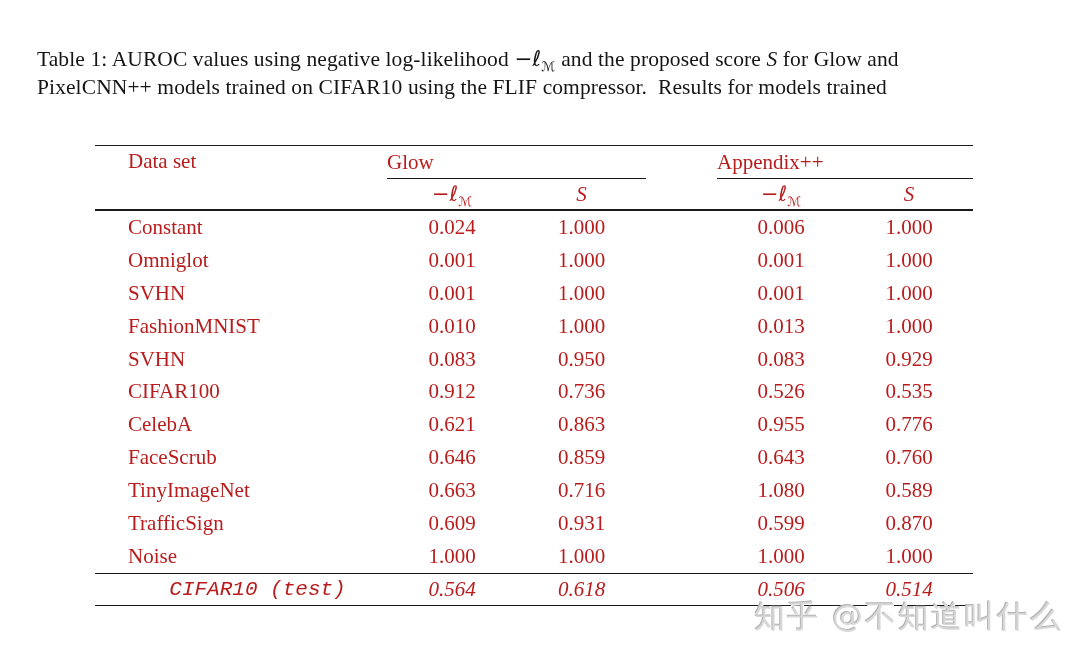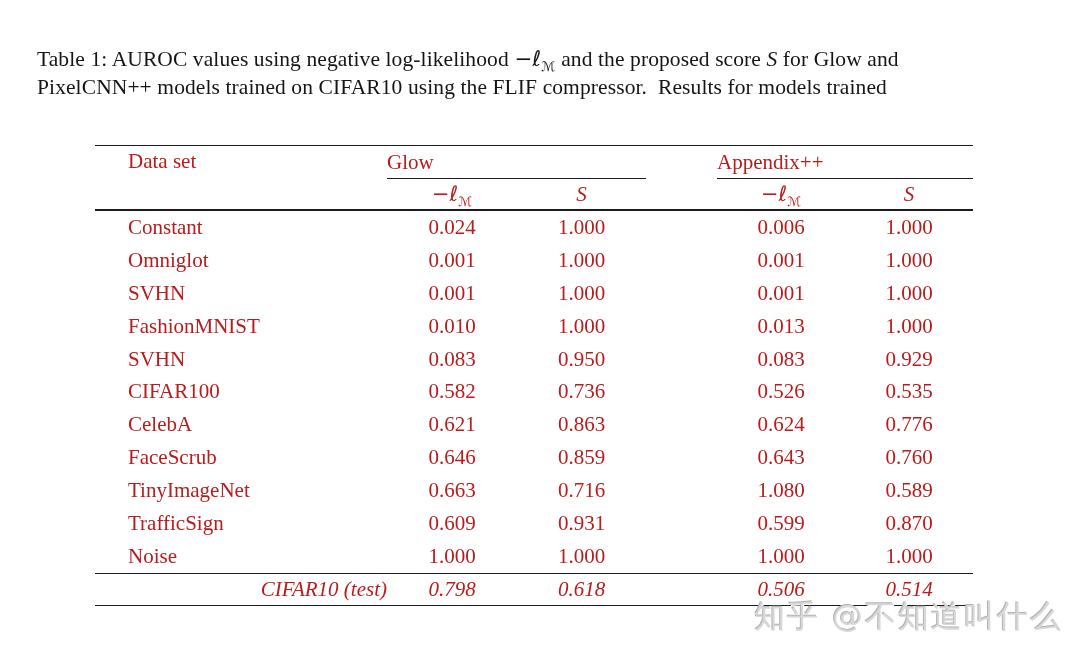--- a/index.html
+++ b/index.html
@@ -72,21 +72,21 @@
   .paper-table .sub { text-align: center; }
   .body-row td { height: 32.9px; }
   .body-row .name { text-align: left; padding-left: 33px; }
   .body-row .num { text-align: center; }
   .rule-above td { border-top: 1.6px solid #1c1c1c; }
   .footer-row td {
     height: 31px;
     font-style: italic;
     border-bottom: 1.6px solid #1c1c1c;
   }
-  .footer-row .name { text-align: right; padding-left: 33px; }
+  .footer-row .name { text-align: center; padding-left: 33px; font-family: Liberation Mono, monospace; }
   .footer-row .num { text-align: center; }
 
   
   .watermark {
     position: absolute;
     right: 20px;
     top: 596px;
     font-size: 31px;
     font-family: "DejaVu Sans", "Liberation Sans", sans-serif;
     color: #d8d8d8;
@@ -165,32 +165,32 @@
     <tr class="body-row">
       <td class="name">SVHN</td>
       <td class="num">0.083</td>
       <td class="num">0.950</td>
       <td></td>
       <td class="num">0.083</td>
       <td class="num">0.929</td>
     </tr>
     <tr class="body-row">
       <td class="name">CIFAR100</td>
-      <td class="num">0.582</td>
+      <td class="num">0.912</td>
       <td class="num">0.736</td>
       <td></td>
       <td class="num">0.526</td>
       <td class="num">0.535</td>
     </tr>
     <tr class="body-row">
       <td class="name">CelebA</td>
       <td class="num">0.621</td>
       <td class="num">0.863</td>
       <td></td>
-      <td class="num">0.624</td>
+      <td class="num">0.955</td>
       <td class="num">0.776</td>
     </tr>
     <tr class="body-row">
       <td class="name">FaceScrub</td>
       <td class="num">0.646</td>
       <td class="num">0.859</td>
       <td></td>
       <td class="num">0.643</td>
       <td class="num">0.760</td>
     </tr>
@@ -214,21 +214,21 @@
       <td class="name">Noise</td>
       <td class="num">1.000</td>
       <td class="num">1.000</td>
       <td></td>
       <td class="num">1.000</td>
       <td class="num">1.000</td>
     </tr>
 
     <tr class="footer-row rule-above">
       <td class="name">CIFAR10 (test)</td>
-      <td class="num">0.798</td>
+      <td class="num">0.564</td>
       <td class="num">0.618</td>
       <td></td>
       <td class="num">0.506</td>
       <td class="num">0.514</td>
     </tr>
   </tbody>
     </table>
 
   <div class="watermark">知乎 @不知道叫什么</div>
 

